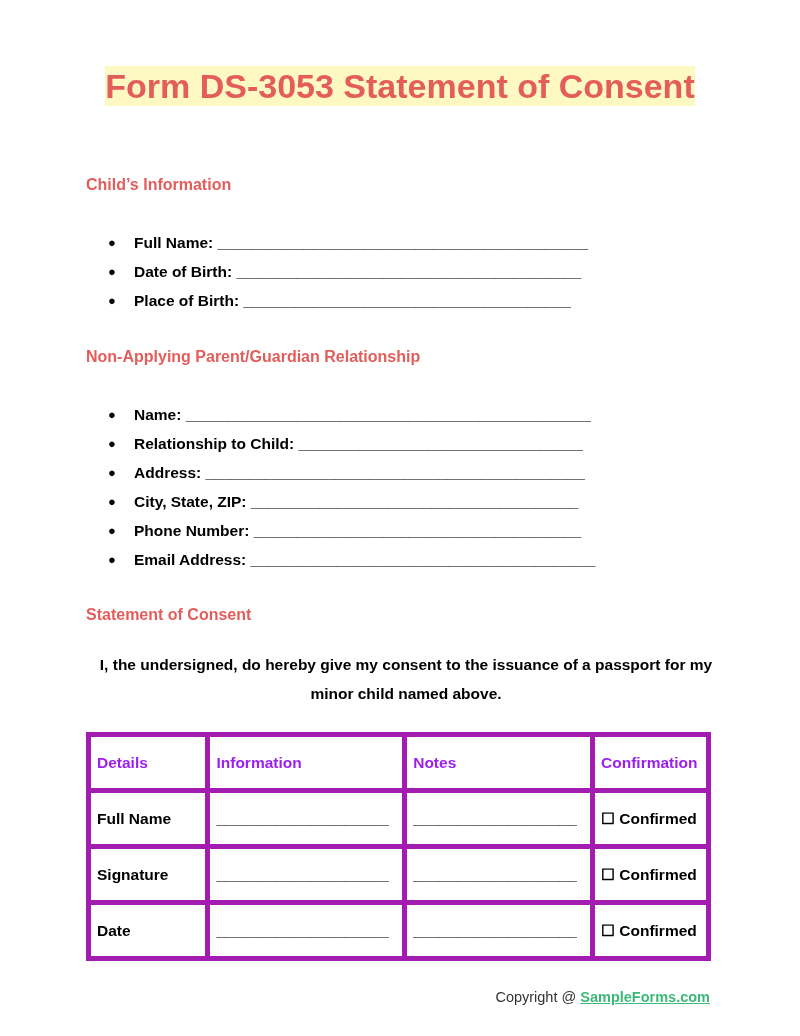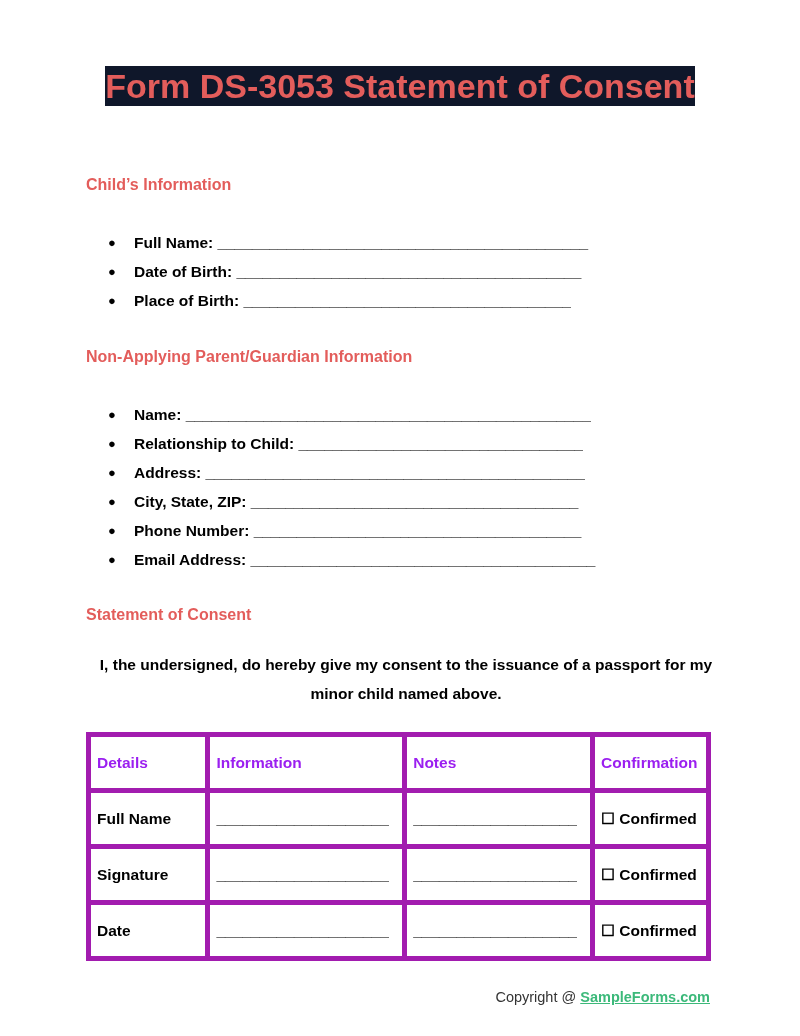--- a/index.html
+++ b/index.html
@@ -1,19 +1,19 @@
 <!DOCTYPE html>
 <html><head>
 <meta charset="utf-8">
 <style>
   html, body { margin: 0; padding: 0; background: #ffffff; }
   body { width: 800px; height: 1036px; position: relative; overflow: hidden;
          font-family: "Liberation Sans", sans-serif; color: #000; }
   .title-wrap { position: absolute; top: 66px; left: 0; width: 800px; text-align: center; }
-  .title { display: inline-block; background: #0f172a; color: #e35d5b; font-weight: bold;
+  .title { display: inline-block; background: #fef9c3; color: #e35d5b; font-weight: bold;
            font-size: 34px; line-height: 40px; padding: 0 0; }
   .heading { position: absolute; left: 86px; color: #e35d5b; font-weight: bold; font-size: 16px; }
   ul.fields { position: absolute; left: 108px; margin: 0; padding: 0; list-style: none; }
   ul.fields li { font-size: 15.5px; font-weight: bold; height: 29px; line-height: 29px; white-space: nowrap; position: relative; padding-left: 26px; }
   ul.fields li .bullet { position: absolute; left: 0; top: 0; font-size: 13px; }
   .para { position: absolute; left: 86px; top: 650px; width: 640px; font-size: 15.5px; font-weight: bold; line-height: 29px; text-align: center; }
   table.consent { position: absolute; left: 86px; top: 732px; border-collapse: collapse; width: 625px; }
   table.consent td, table.consent th { border: 5px solid #a21caf; height: 51px; padding: 0 6px; font-size: 15.5px; text-align: left; vertical-align: middle; white-space: nowrap; }
   table.consent th { color: #9b1ff0; font-weight: bold; }
   table.consent td { font-weight: bold; }
@@ -29,21 +29,21 @@
   <span class="title">Form DS-3053 Statement of Consent</span>
 </div>
 
 <div class="heading" style="top:176px">Child’s Information</div>
 <ul class="fields" style="top:228px">
   <li><span class="bullet">●</span><span>Full Name: </span><span>___________________________________________</span></li>
   <li><span class="bullet">●</span><span>Date of Birth: </span><span>________________________________________</span></li>
   <li><span class="bullet">●</span><span>Place of Birth: </span><span>______________________________________</span></li>
 </ul>
 
-<div class="heading" style="top:348px">Non-Applying Parent/Guardian Information</div>
+<div class="heading" style="top:348px">Non-Applying Parent/Guardian Relationship</div>
 <ul class="fields" style="top:400px">
   <li><span class="bullet">●</span><span>Name: </span><span>_______________________________________________</span></li>
   <li><span class="bullet">●</span><span>Relationship to Child: </span><span>_________________________________</span></li>
   <li><span class="bullet">●</span><span>Address: </span><span>____________________________________________</span></li>
   <li><span class="bullet">●</span><span>City, State, ZIP: </span><span>______________________________________</span></li>
   <li><span class="bullet">●</span><span>Phone Number: </span><span>______________________________________</span></li>
   <li><span class="bullet">●</span><span>Email Address: </span><span>________________________________________</span></li>
 </ul>
 
 <div class="heading" style="top:606px">Statement of Consent</div>

